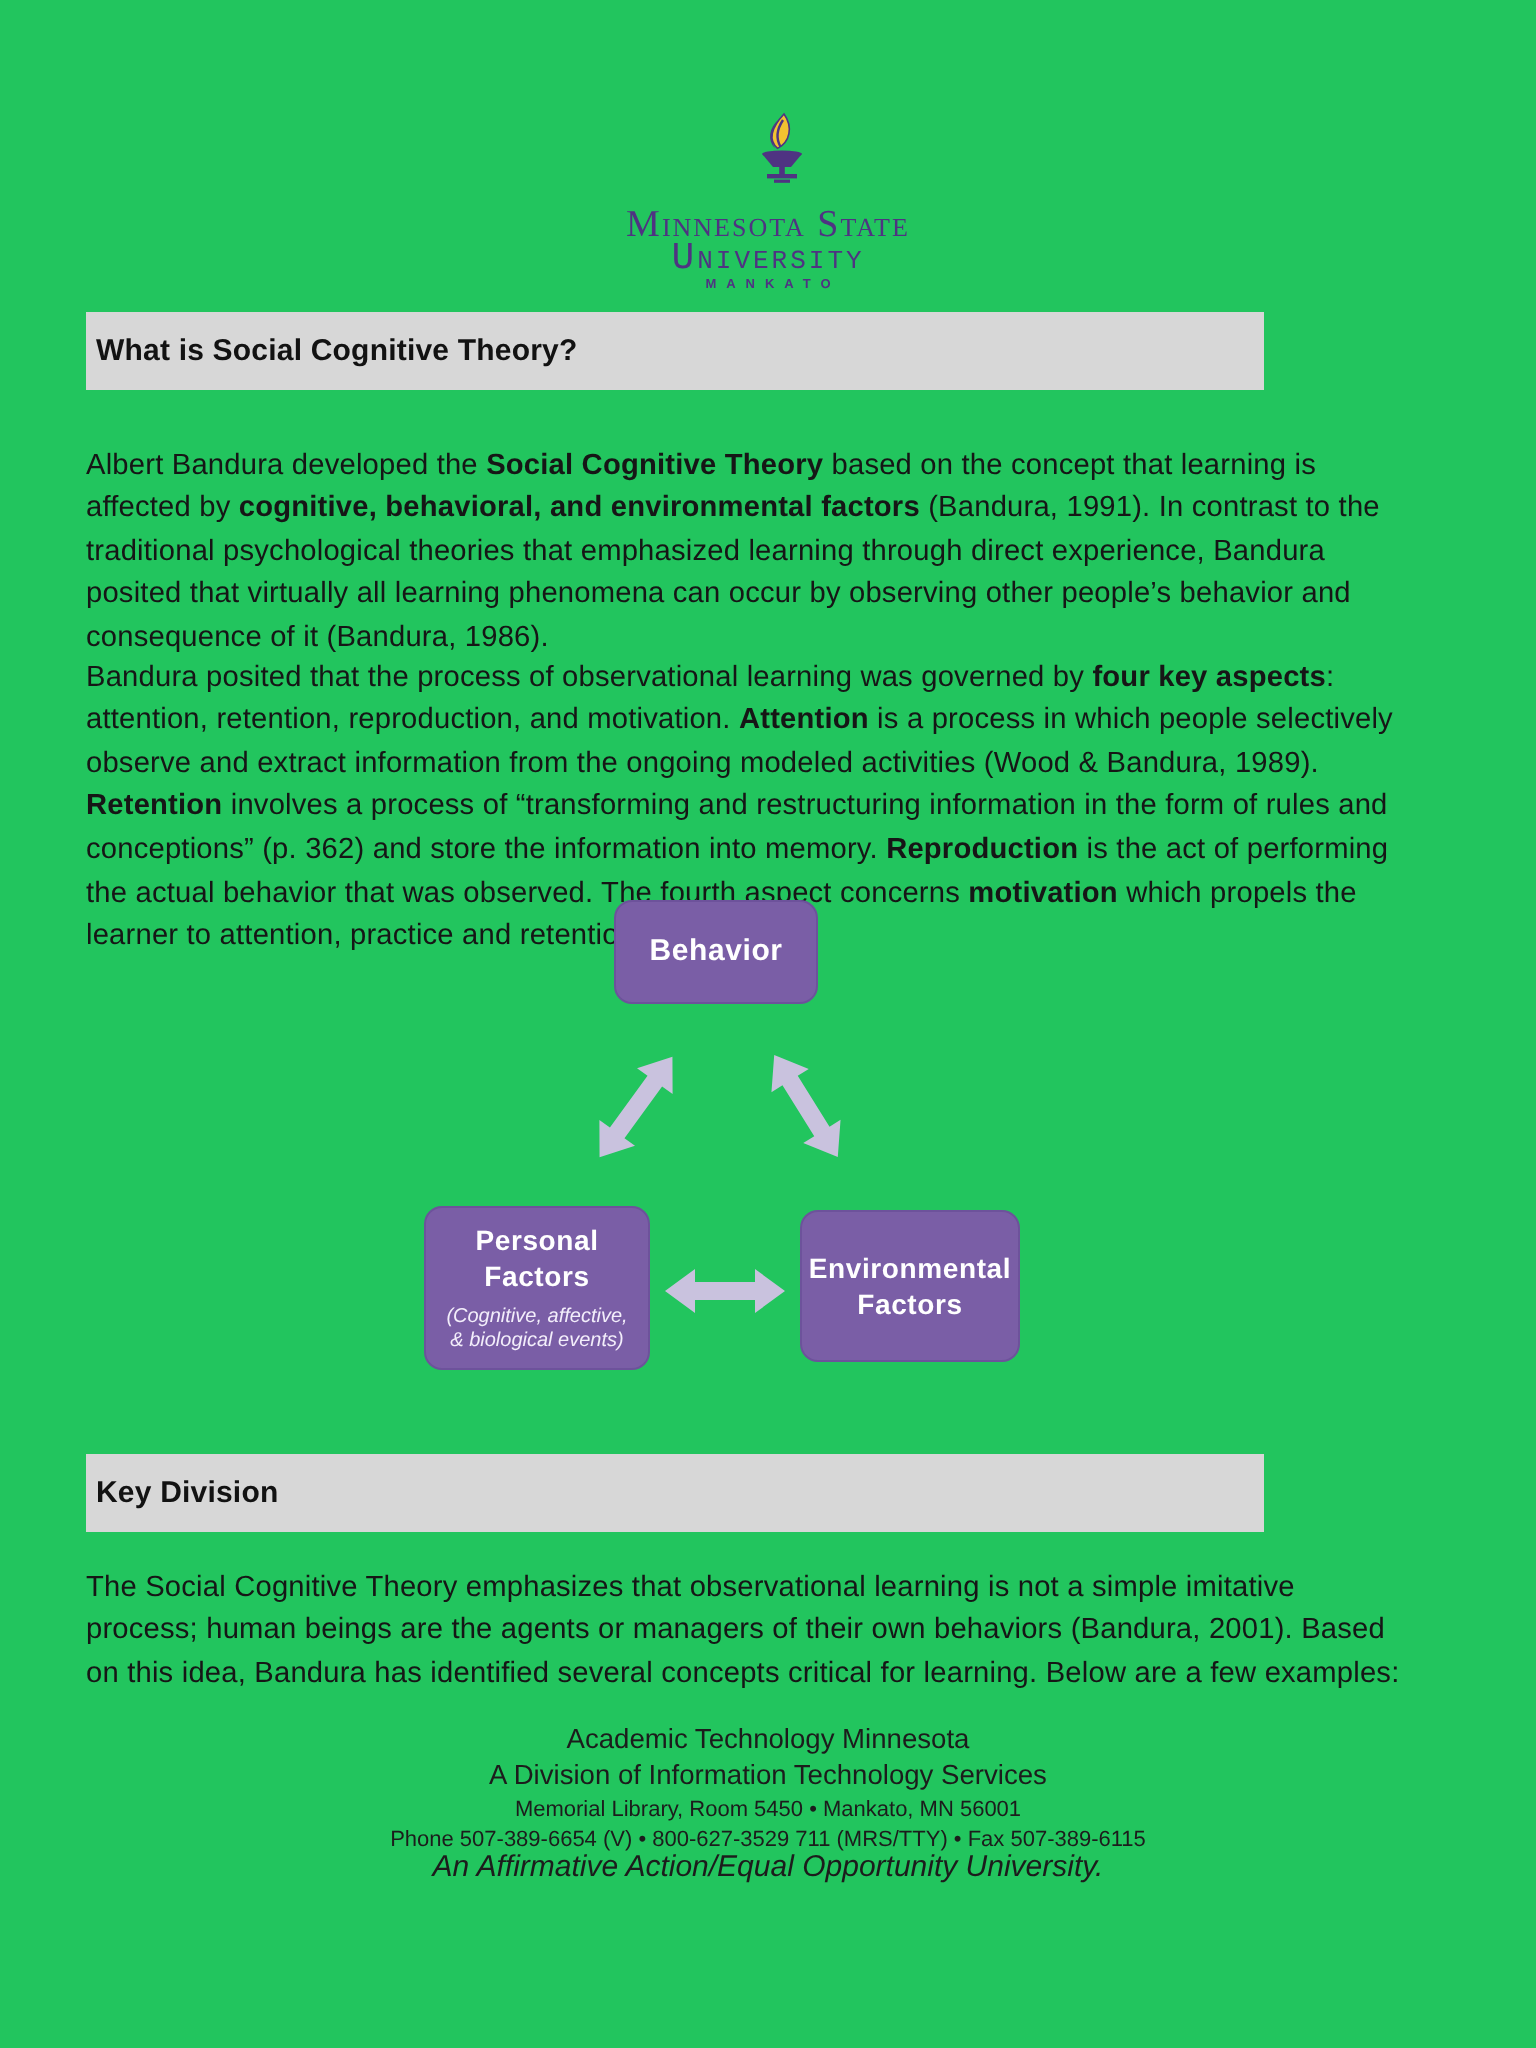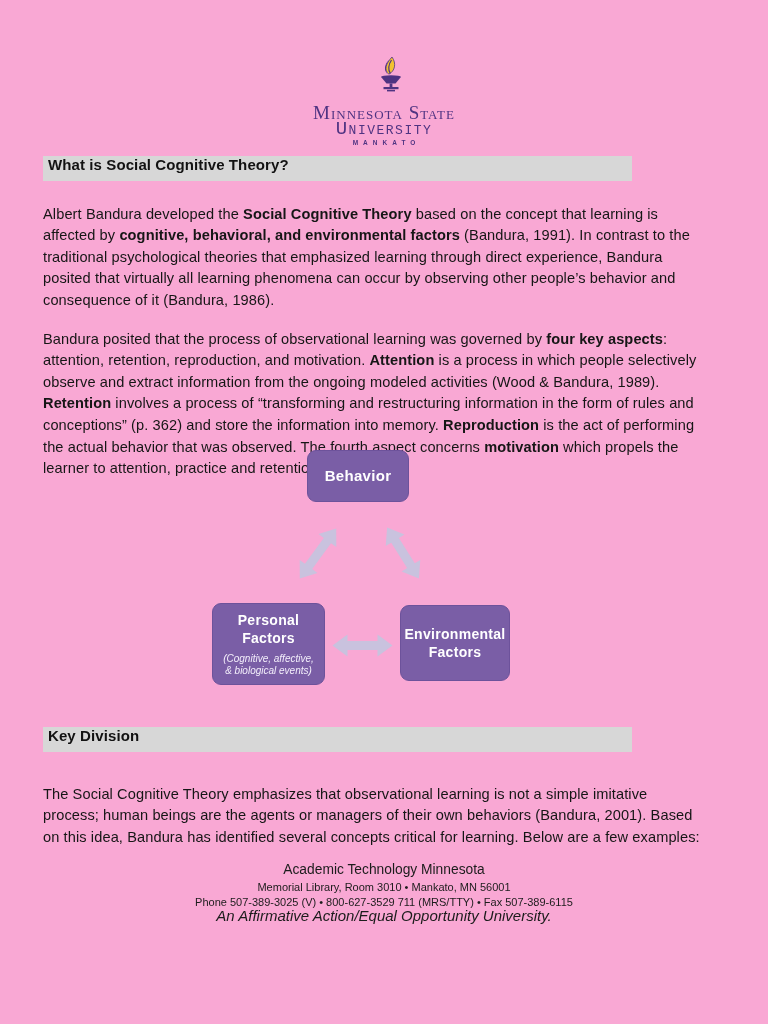--- a/index.html
+++ b/index.html
@@ -4,21 +4,21 @@
 <style>
   html, body {
     margin: 0;
     padding: 0;
     background: #ffffff;
   }
   .page {
     position: relative;
     width: 768px;
     height: 1024px;
-    background: #f9a8d4;
+    background: #22c55e;
     overflow: hidden;
     font-family: "Liberation Sans", sans-serif;
     color: var(--body-text, #161616);
   }
 
   
   .logo {
     position: absolute;
     top: 56px;
     left: 0;
@@ -53,24 +53,24 @@
     color: var(--logo-purple, #4f3382);
     margin-top: 2px;
     padding-left: 5px; 
   }
 
   
   .secbar {
     position: absolute;
     left: 43px;
     width: 589px;
-    height: 25px;
+    height: 39px;
     background: var(--bar-gray, #d7d7d7);
     display: flex;
-    align-items: flex-start;
+    align-items: center;
   }
   .secbar span {
     font-size: 15px;
     font-weight: bold;
     color: #121212;
     padding-left: 5px;
     letter-spacing: 0.1px;
   }
   .bar1 { top: 156px; }
   .bar2 { top: 727px; }
@@ -79,21 +79,21 @@
   .para {
     position: absolute;
     left: 43px;
     width: 660px;
     font-size: 14.6px;
     line-height: 21.6px;
     letter-spacing: 0.1px;
     color: var(--body-text, #161616);
   }
   .para .b { font-weight: bold; }
-  .p1 { top: 189px; }
+  .p1 { top: 208px; }
   .p2 { top: 314px; }
   .p3 { top: 769px; }
 
   .caption {
     position: absolute;
     left: 43px;
     top: 690px;
     font-size: 14.6px;
     line-height: 21px;
     color: var(--body-text, #161616);
@@ -210,18 +210,19 @@
 
 
   <div class="secbar bar2">
     <span>Key Division</span>
   </div>
 
   <p class="para p3"><span>The Social Cognitive Theory emphasizes that observational learning is not a simple imitative process; human beings are the agents or managers of their own behaviors (Bandura, 2001). Based on this idea, Bandura has identified several concepts critical for learning. Below are a few examples:</span></p>
 
   <div class="footer">
     <div class="footer-line1">Academic Technology Minnesota</div>
-    <div class="footer-line3">Memorial Library, Room 3010 • Mankato, MN 56001</div>
-    <div class="footer-line4">Phone 507-389-3025 (V) • 800-627-3529 711 (MRS/TTY) • Fax 507-389-6115</div>
+    <div class="footer-line2">A Division of Information Technology Services</div>
+    <div class="footer-line3">Memorial Library, Room 5450 • Mankato, MN 56001</div>
+    <div class="footer-line4">Phone 507-389-6654 (V) • 800-627-3529 711 (MRS/TTY) • Fax 507-389-6115</div>
     <div class="footer-line5">An Affirmative Action/Equal Opportunity University.</div>
   </div>
 
 </div>
 
 </body></html>

